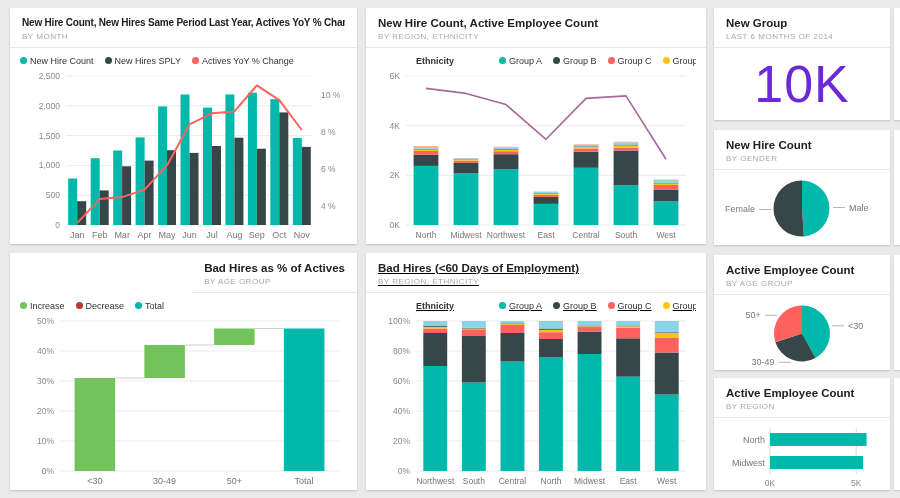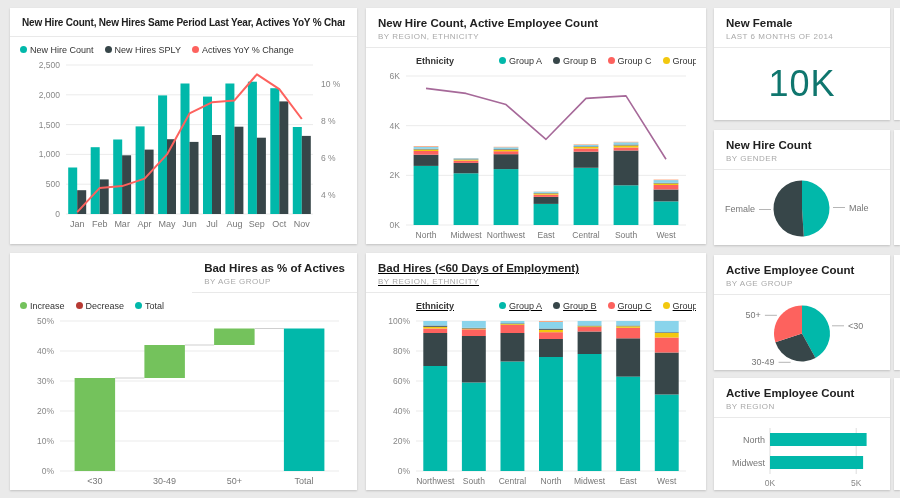--- a/index.html
+++ b/index.html
@@ -8,32 +8,33 @@
   .tile{position:absolute;background:#fff;box-shadow:0 1px 2px rgba(0,0,0,.18);display:flex;flex-direction:column;}
   .tile-header{padding:8px 12px 6px;border-bottom:1px solid #e9e9e9;flex:none;}
   .tile-title{font-size:11.5px;font-weight:bold;color:#212121;line-height:14px;white-space:nowrap;overflow:hidden;}
   .tile--wide-title .tile-title{font-size:10px;letter-spacing:-0.2px;}
   .tile-subtitle{font-size:8px;color:#a9a9a9;letter-spacing:.5px;margin-top:2px;text-transform:uppercase;white-space:nowrap;}
   .tile-body{flex:1;display:flex;flex-direction:column;padding:5px 10px 3px;min-height:0;}
   .chart-legend{display:flex;align-items:center;font-size:9px;color:#333;gap:11px;height:15px;flex:none;white-space:nowrap;overflow:hidden;}
   .lg-title{font-weight:bold;margin-right:34px;padding-left:40px;}
   .lg-item i{display:inline-block;width:7px;height:7px;border-radius:50%;margin-right:3px;}
   .chart-canvas{flex:1;min-height:0;}
-  .kpi-value{flex:1;display:flex;align-items:center;justify-content:center;font-size:36px;color:#0f766e;letter-spacing:1px;}
+  .kpi-value{flex:1;display:flex;align-items:center;justify-content:center;font-size:52px;color:#6d28d9;letter-spacing:1px;}
   .sliver{position:absolute;background:#fff;box-shadow:0 1px 2px rgba(0,0,0,.18);}
   svg text{font-family:"Liberation Sans",sans-serif;}
 </style>
 </head>
 <body>
 
 <div class="dashboard">
 
   <div class="tile tile--wide-title" style="left:10px;top:8px;width:347px;height:236px;">
     <div class="tile-header">
       <div class="tile-title">New Hire Count, New Hires Same Period Last Year, Actives YoY % Change</div>
+      <div class="tile-subtitle">BY MONTH</div>
     </div>
     <div class="tile-body">
       <div class="chart-legend">
           <span class="lg-item"><i style="background:#01B8AA"></i>New Hire Count</span>
           <span class="lg-item"><i style="background:#374649"></i>New Hires SPLY</span>
           <span class="lg-item"><i style="background:#FD625E"></i>Actives YoY % Change</span>
         </div>
       <div class="chart-canvas"><svg width="327" height="173" viewBox="0 0 327 173">
             <line x1="46" y1="157" x2="293" y2="157" stroke="#ebebeb" stroke-width="1"></line>
             <text x="40" y="160" text-anchor="end" font-size="8.5" fill="#888">0</text>
@@ -288,21 +289,21 @@
             <rect x="278.8" y="20.0" width="23.9" height="4.5" fill="#F2C80F"></rect>
             <rect x="278.8" y="19.2" width="23.9" height="0.8" fill="#5F6B6D"></rect>
             <rect x="278.8" y="8.0" width="23.9" height="11.2" fill="#8AD4EB"></rect>
             <text x="290.71428571428567" y="171" text-anchor="middle" font-size="8.5" fill="#777">West</text>
           </svg></div>
     </div>
   </div>
 
   <div class="tile" style="left:714px;top:8px;width:176px;height:112px;">
     <div class="tile-header">
-      <div class="tile-title">New Female</div>
+      <div class="tile-title">New Group</div>
       <div class="tile-subtitle">LAST 6 MONTHS OF 2014</div>
     </div>
     <div class="kpi-value">10K</div>
   </div>
 
   <div class="tile" style="left:714px;top:130px;width:176px;height:115px;">
     <div class="tile-header">
       <div class="tile-title">New Hire Count</div>
       <div class="tile-subtitle">BY GENDER</div>
     </div>

